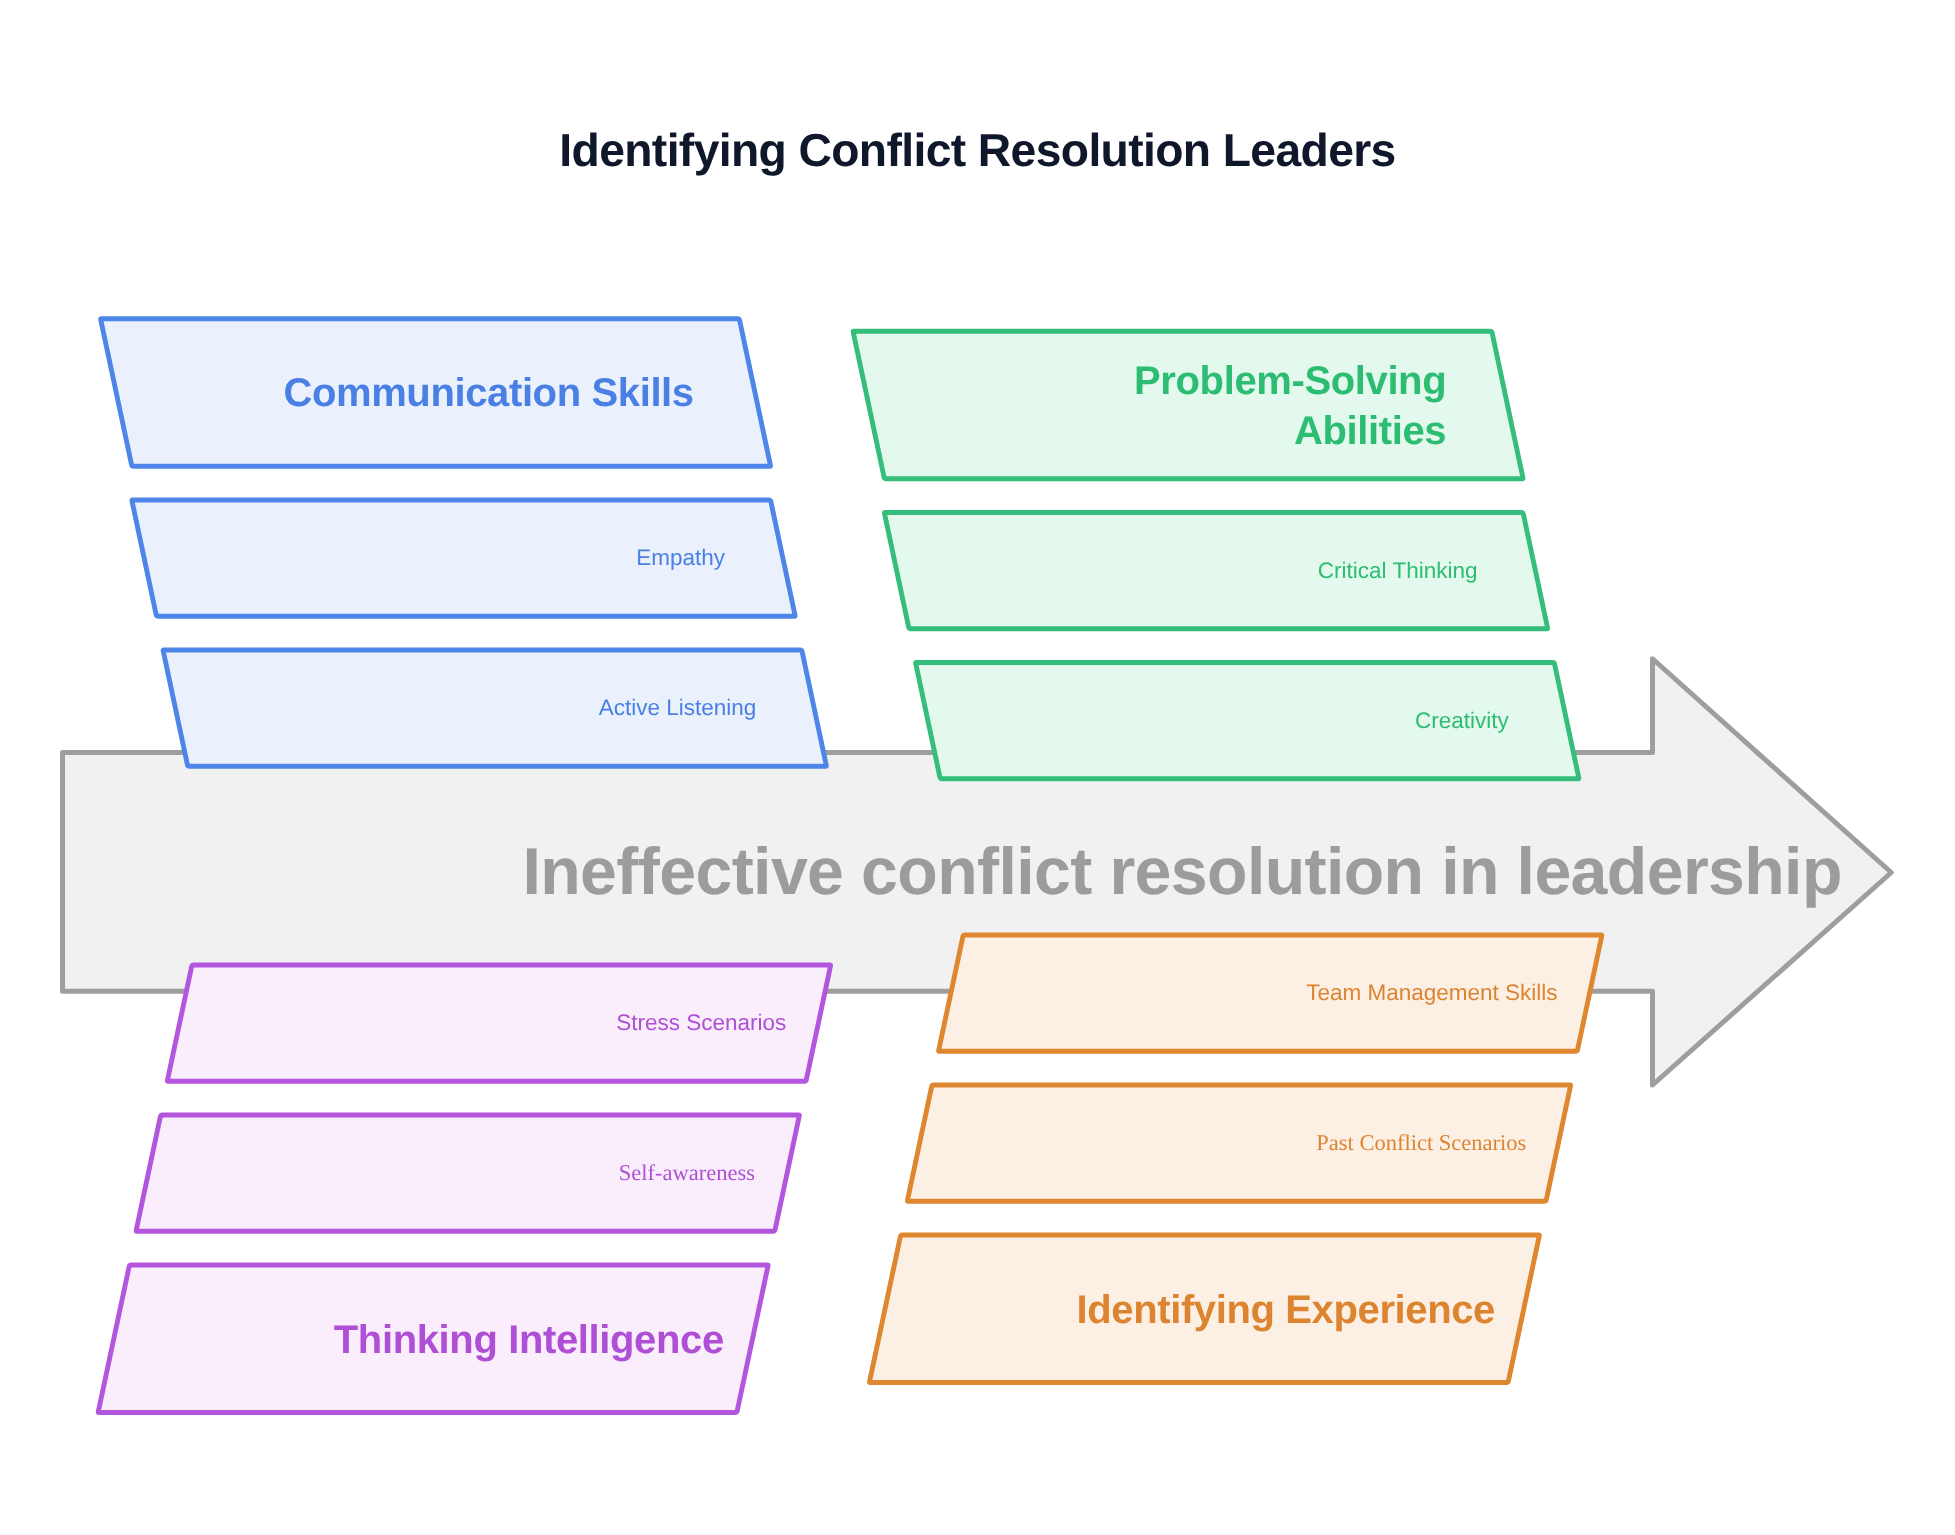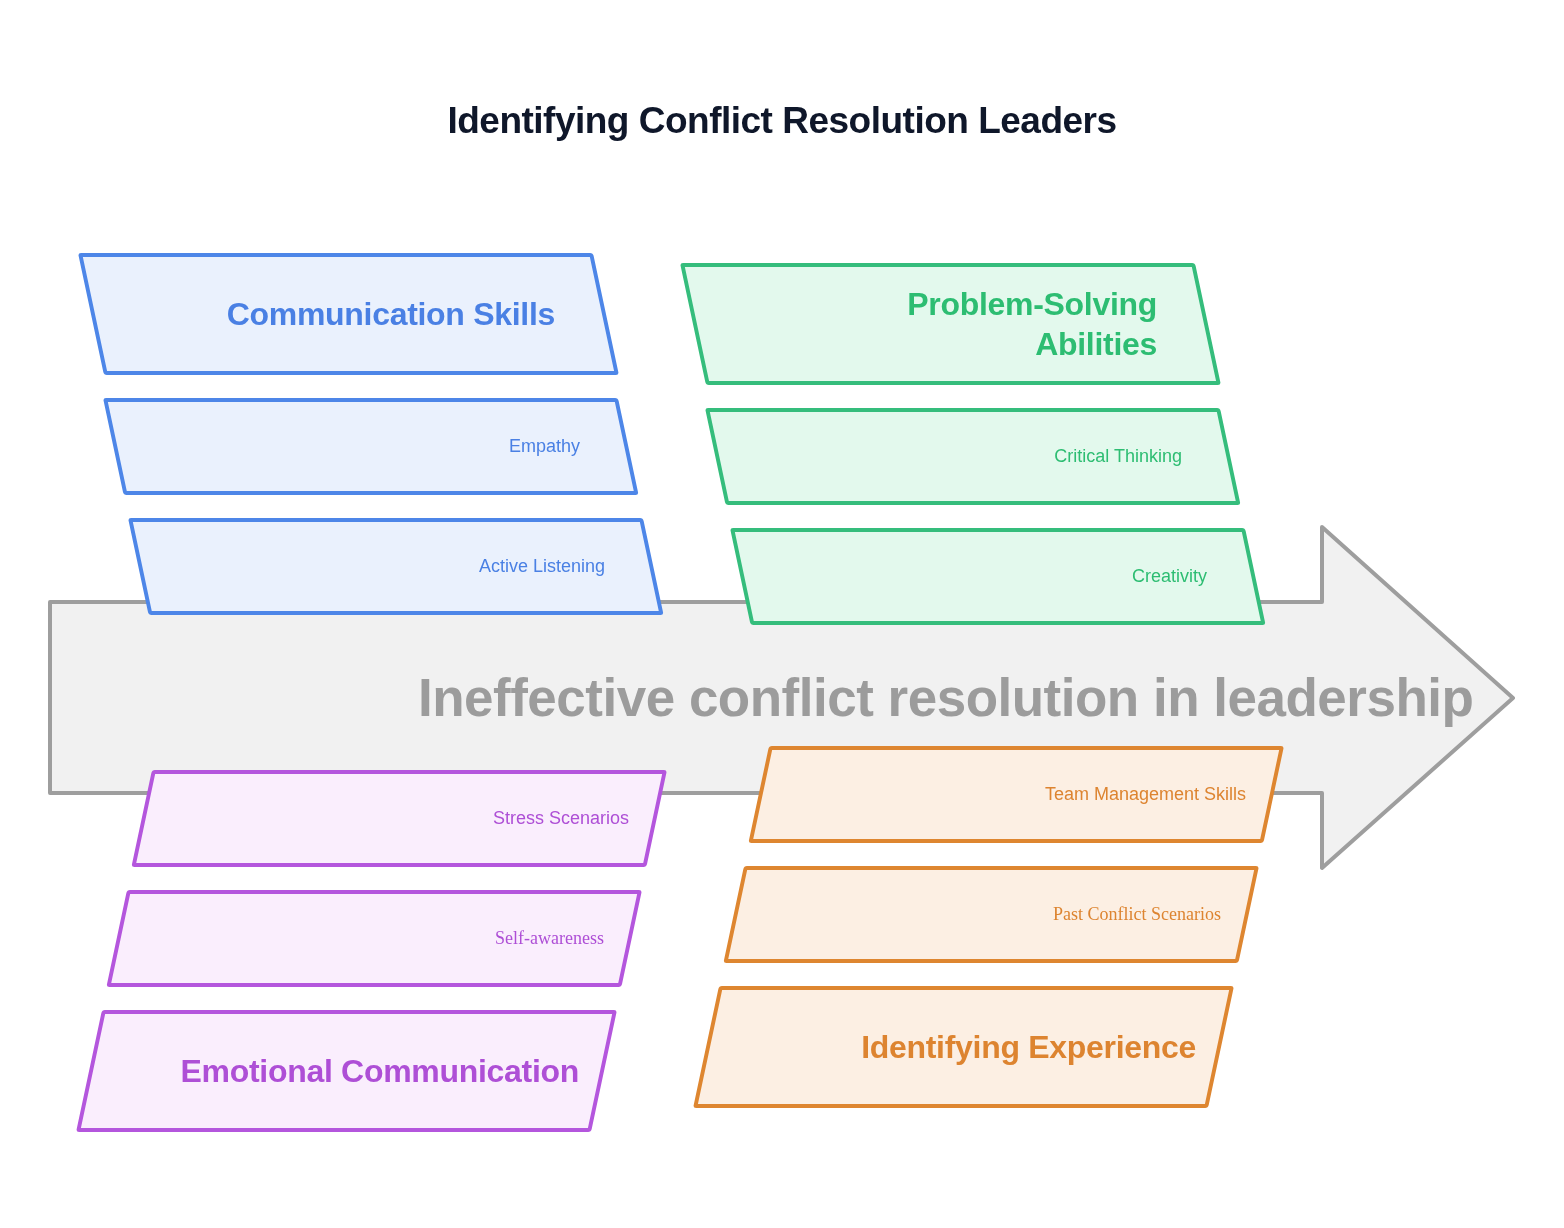--- a/index.html
+++ b/index.html
@@ -85,21 +85,21 @@
 </div>
 
 <div class="quad bottom q2" style="--border: #b456dd; --fill: #faeefd; --text: #ae4fd6;">
   <div class="box item r1">
     <span class="label">Stress Scenarios</span>
   </div>
   <div class="box item r2">
     <span class="label">Self-awareness</span>
   </div>
   <div class="box header r3">
-    <span class="label">Emotional Communication</span>
+    <span class="label">Thinking Intelligence</span>
   </div>
 </div>
 
 <div class="quad bottom q3" style="--border: #de8630; --fill: #fcefe3; --text: #dd8430;">
   <div class="box item r1">
     <span class="label">Team Management Skills</span>
   </div>
   <div class="box item r2">
     <span class="label">Past Conflict Scenarios</span>
   </div>

